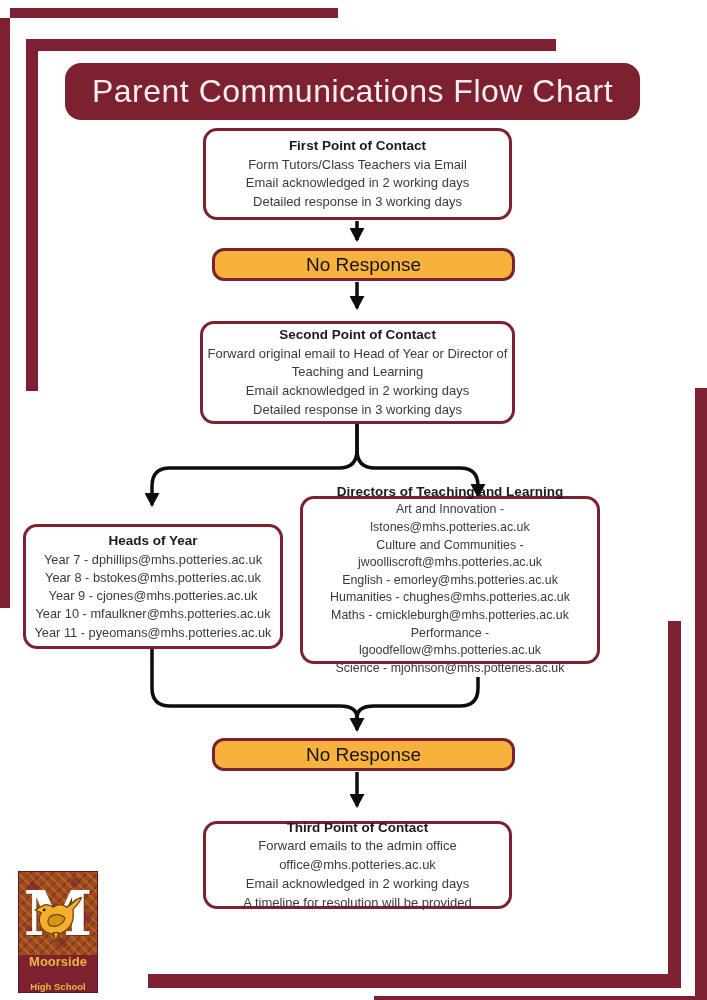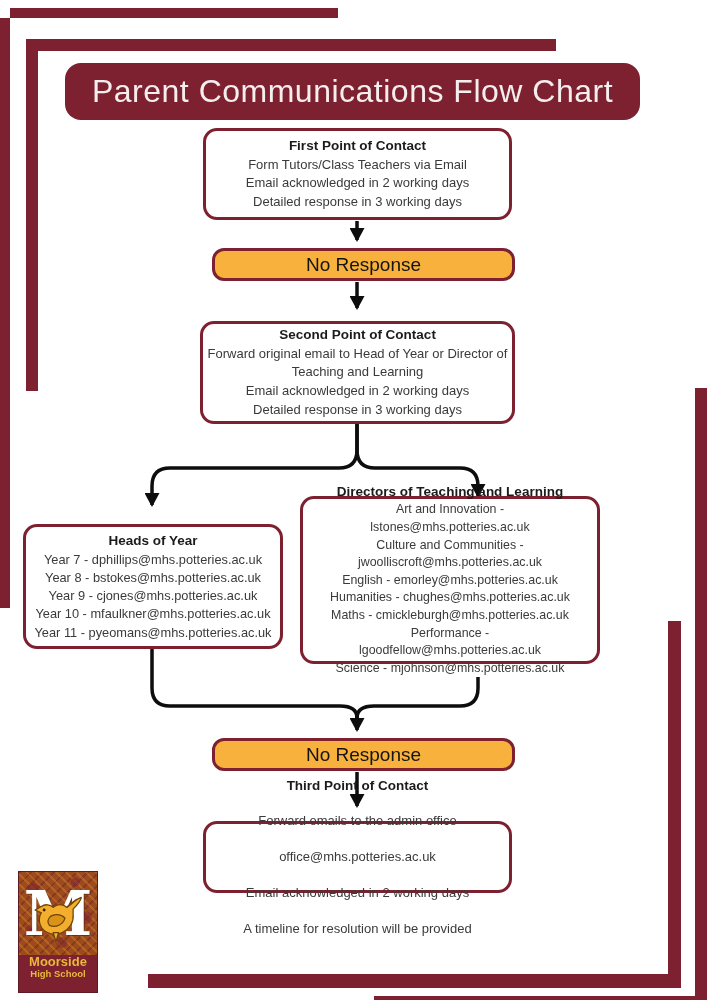--- a/index.html
+++ b/index.html
@@ -66,21 +66,21 @@
   }
   .logo-m{
     position:absolute;left:0;top:0;width:100%;height:100%;
     display:flex;align-items:center;justify-content:center;
     font-family:"DejaVu Serif",serif;font-weight:700;font-size:62px;color:#ffffff;
     text-shadow:1px 1px 0 rgba(60,20,5,.45);line-height:1;
   }
   .logo-bird{position:absolute;left:7px;top:22px;width:58px;height:52px;}
   .logo-band{
     flex:0 0 37px;background:var(--maroon);
-    display:flex;flex-direction:column;align-items:center;justify-content:flex-start;
+    display:flex;flex-direction:column;align-items:center;justify-content:space-between;
     color:var(--logo-gold);line-height:1.05;
   }
   .logo-name{font-weight:700;font-size:13px;}
   .logo-sub{font-weight:700;font-size:9.5px;}
 </style>
 </head>
 <body>
 
 <div class="page">
 
@@ -148,21 +148,21 @@
     <div class="ln">Humanities - chughes@mhs.potteries.ac.uk</div>
     <div class="ln">Maths - cmickleburgh@mhs.potteries.ac.uk</div>
     <div class="ln">Performance - lgoodfellow@mhs.potteries.ac.uk</div>
     <div class="ln">Science - mjohnson@mhs.potteries.ac.uk</div>
   </div>
 
   <div class="noresp" style="top:730px;">
     <span>No Response</span>
   </div>
 
-  <div class="fbox" style="left:203px;top:813px;width:309px;height:72px;padding:6px 4px;gap:17px;">
+  <div class="fbox" style="left:203px;top:813px;width:309px;height:88px;padding:6px 4px;">
     <div class="hd">Third Point of Contact</div>
     <div class="ln">Forward emails to the admin office</div>
     <div class="ln">office@mhs.potteries.ac.uk</div>
     <div class="ln">Email acknowledged in 2 working days</div>
     <div class="ln">A timeline for resolution will be provided</div>
   </div>
 
   <div class="logo">
     <div class="logo-art">
       <div class="logo-m">M</div>

